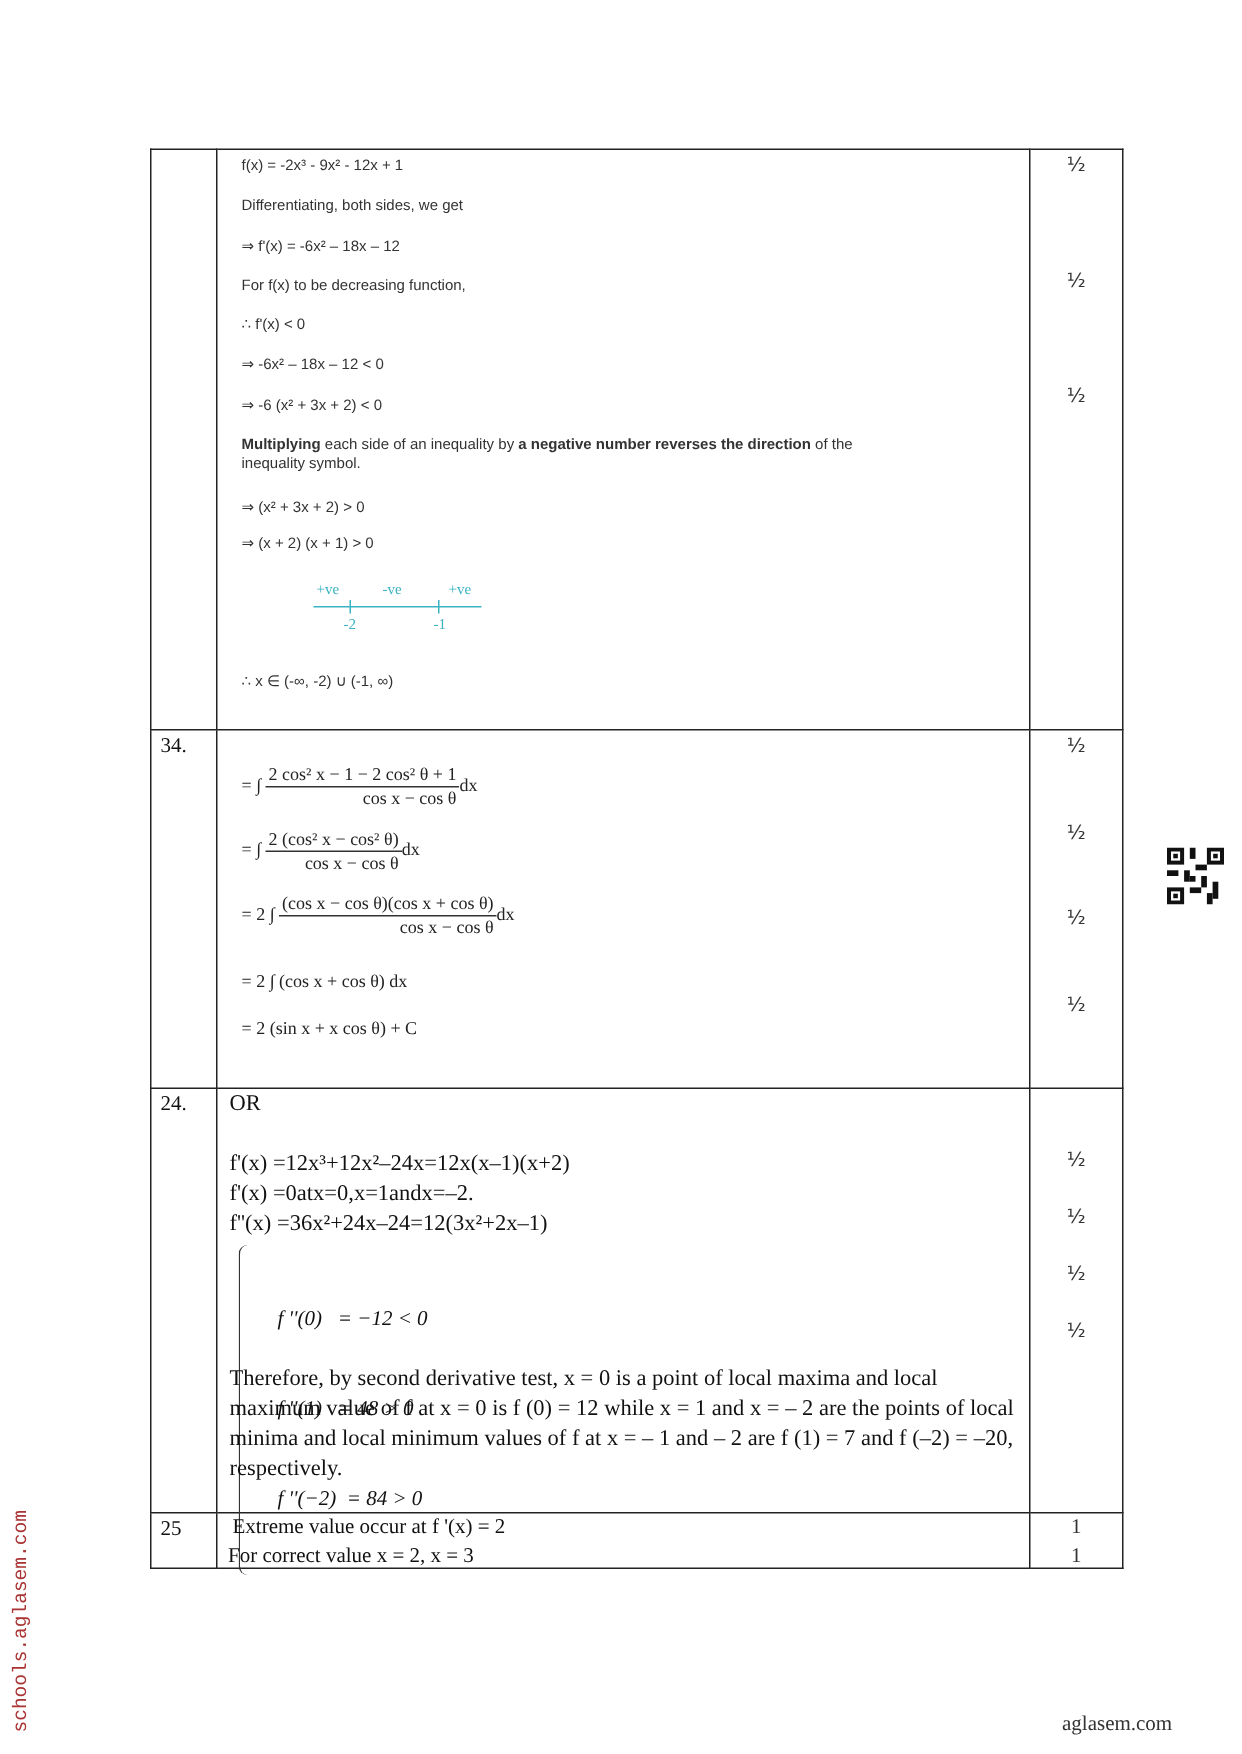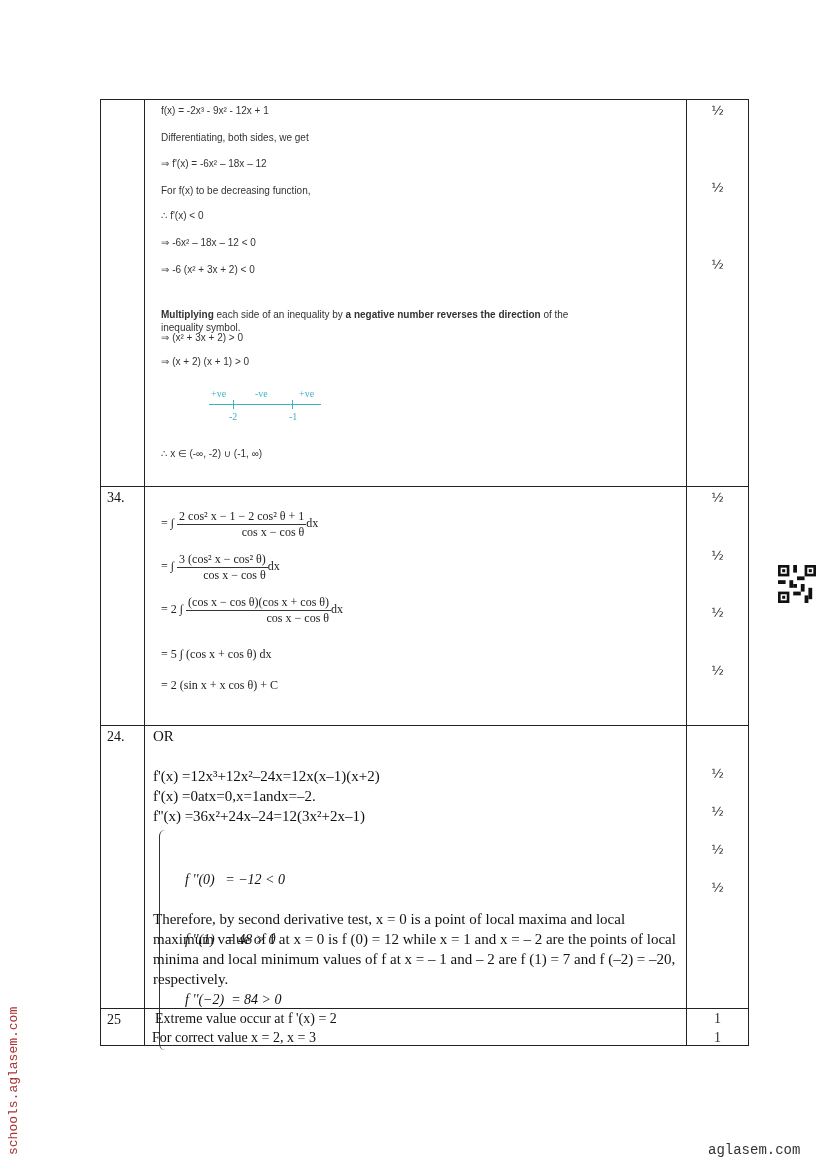--- a/index.html
+++ b/index.html
@@ -12,39 +12,39 @@
   .sans { font-family:"Liberation Sans", sans-serif; font-size:10px; color:#333; }
   .line { position:absolute; left:16px; white-space:nowrap; }
   .mk { position:absolute; left:0; right:0; text-align:center; font-family:"DejaVu Sans", sans-serif; font-size:13px; color:#333; }
   .teal { color:#3bb3c3; font-size:10px; }
   .frac { display:inline-block; vertical-align:middle; text-align:right; font-size:12px; }
   .frac .num { display:block; border-bottom:1px solid #333; padding:0 2px; }
   .frac .den { display:block; padding:0 2px; }
   .ser { font-family:"Liberation Serif", serif; font-size:12px; color:#222; }
   .ser15 { font-family:"Liberation Serif", serif; font-size:15px; color:#111; }
   .wm-left { position:absolute; left:6px; top:1155px; transform:rotate(-90deg); transform-origin:left top; font-family:"Liberation Mono", monospace; font-size:13px; color:#a33; white-space:nowrap; }
-  .wm-right { position:absolute; left:708px; top:1142px; font-family:Liberation Mono, monospace; font-size:14px; color:#333; }
+  .wm-right { position:absolute; left:708px; top:1142px; font-family:Liberation Serif, serif; font-size:14px; color:#333; }
   .qr { position:absolute; left:777px; top:565px; width:40px; height:38px; }
 </style>
 </head>
 <body>
 
 <table class="ms">
   <tbody>
       <tr style="height:387px">
     <td class="qn"></td>
     <td class="body">
       <div class="line sans" style="top:5px">f(x) = -2x³ - 9x² - 12x + 1</div>
       <div class="line sans" style="top:32px">Differentiating, both sides, we get</div>
       <div class="line sans" style="top:58px">⇒ f'(x) = -6x² – 18x – 12</div>
       <div class="line sans" style="top:85px">For f(x) to be decreasing function,</div>
       <div class="line sans" style="top:110px">∴ f'(x) &lt; 0</div>
       <div class="line sans" style="top:137px">⇒ -6x² – 18x – 12 &lt; 0</div>
       <div class="line sans" style="top:164px">⇒ -6 (x² + 3x + 2) &lt; 0</div>
-      <div class="line sans" style="top:208px; white-space:normal; width:510px; line-height:13px">
+      <div class="line sans" style="top:190px; white-space:normal; width:510px; line-height:13px">
         <b>Multiplying</b><span> each side of an inequality by </span><b>a negative number reverses the direction</b><span> of the</span><br><span>inequality symbol.</span>
       </div>
       <div class="line sans" style="top:232px"><span>⇒</span> <span>(x² + 3x + 2) &gt; 0</span></div>
       <div class="line sans" style="top:256px"><span>⇒</span> <span>(x + 2) (x + 1) &gt; 0</span></div>
       <div style="position:absolute; left:20px; top:288px; width:115px; height:40px;margin-left:44px;">
         <span class="teal" style="position:absolute; left:2px; top:0">+ve</span>
         <span class="teal" style="position:absolute; left:46px; top:0">-ve</span>
         <span class="teal" style="position:absolute; left:90px; top:0">+ve</span>
         <div style="position:absolute; left:0; top:16px; width:112px; height:1px; background:#3bb3c3"></div>
         <div style="position:absolute; left:24px; top:12px; width:1px; height:9px; background:#3bb3c3"></div>
@@ -63,27 +63,27 @@
 
   <tr style="height:239px">
     <td class="qn">34.</td>
     <td class="body">
       <div class="line ser" style="top:22px">
         <span>= ∫</span>
         <span class="frac"><span class="num">2 cos² x − 1 − 2 cos² θ + 1</span><span class="den">cos x − cos θ</span></span><span>dx</span>
       </div>
       <div class="line ser" style="top:65px">
         <span>= ∫</span>
-        <span class="frac"><span class="num">3 (cos² x − cos² θ)</span><span class="den">cos x − cos θ</span></span><span>dx</span>
+        <span class="frac"><span class="num">2 (cos² x − cos² θ)</span><span class="den">cos x − cos θ</span></span><span>dx</span>
       </div>
       <div class="line ser" style="top:108px">
         <span>= 2 ∫</span>
         <span class="frac"><span class="num">(cos x − cos θ)(cos x + cos θ)</span><span class="den">cos x − cos θ</span></span><span>dx</span>
       </div>
-      <div class="line ser" style="top:160px">= 5 ∫ (cos x + cos θ) dx</div>
+      <div class="line ser" style="top:160px">= 2 ∫ (cos x + cos θ) dx</div>
       <div class="line ser" style="top:191px">= 2 (sin x + x cos θ) + C</div>
     </td>
     <td class="marks">
       <div class="mk" style="top:3px">½</div>
       <div class="mk" style="top:61px">½</div>
       <div class="mk" style="top:118px">½</div>
       <div class="mk" style="top:176px">½</div>
     </td>
   </tr>
 

